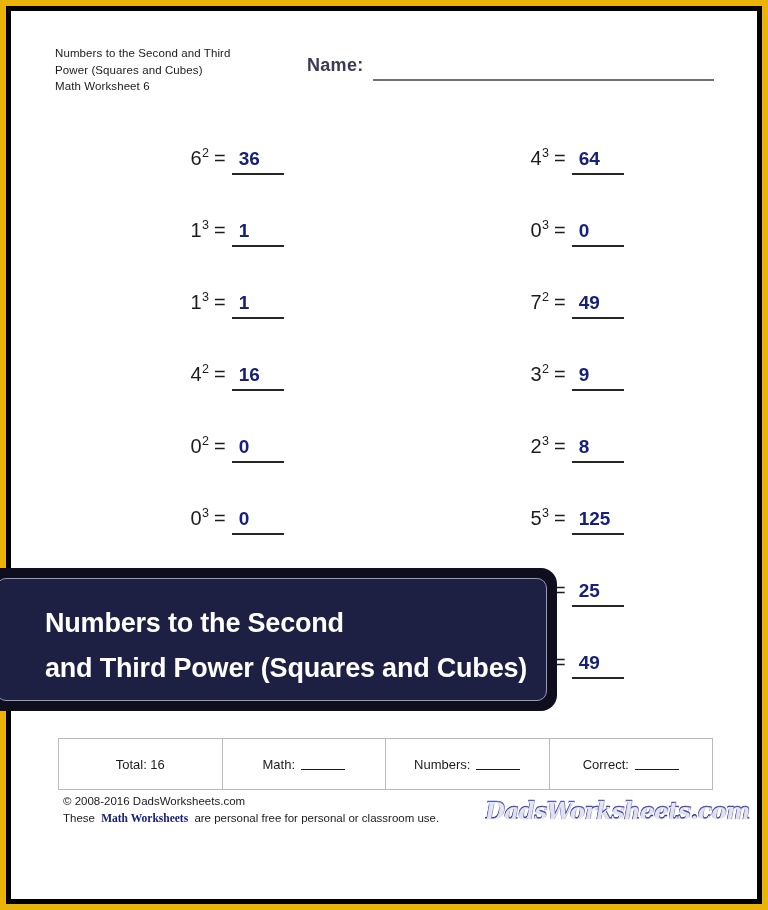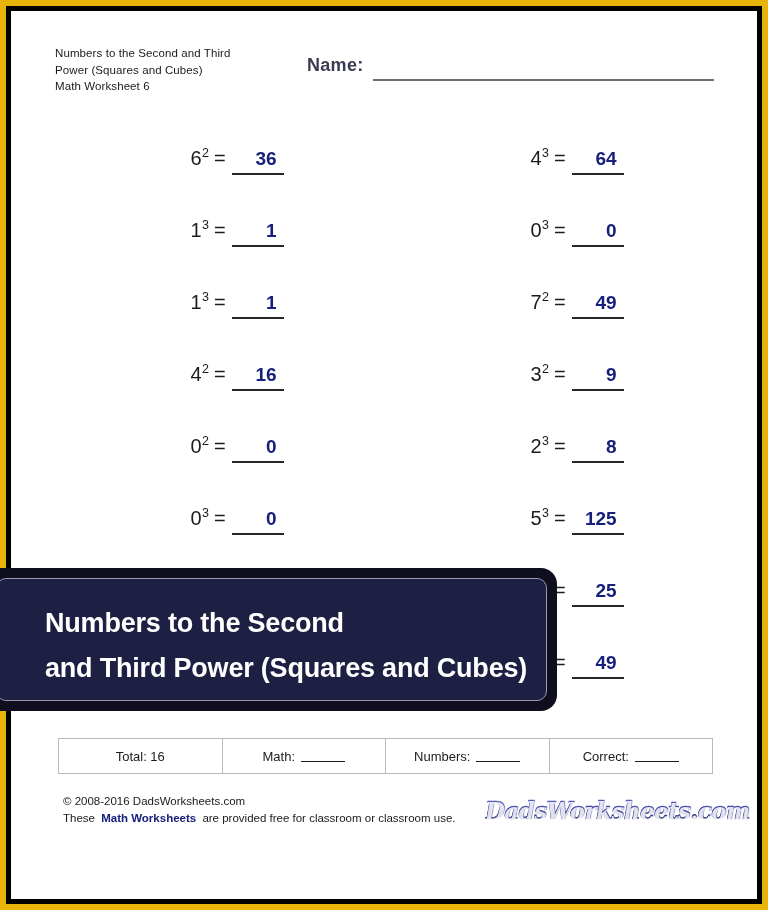--- a/index.html
+++ b/index.html
@@ -110,34 +110,34 @@
   }
   .prob-eq {
     font-size: 20px;
     color: #1b1b1b;
     padding: 0 6px 0 5px;
     line-height: 26px;
   }
   .prob-answer {
     min-width: 52px;
     padding: 0 7px 2px 7px;
-    text-align: right;
+    text-align: left;
     font-size: 19px;
     font-weight: bold;
     color: #17207a;
     border-bottom: 2px solid #262626;
     line-height: 24px;
     white-space: nowrap;
   }
 
   
   #summary-table {
     position: absolute;
     left: 47px; top: 727px;
-    width: 655px; height: 36px;
+    width: 655px; height: 52px;
     display: flex;
     border: 1px solid #b9b9b9;
     background: #ffffff;
   }
   .summary-cell {
     flex: 1 1 0;
     border-right: 1px solid #b9b9b9;
     display: flex;
     align-items: center;
     justify-content: center;
@@ -161,20 +161,21 @@
     font-size: 11.5px;
     line-height: 17px;
     color: #1b1b1b;
   }
   #footer-copyright { white-space: nowrap; }
   #footer-line2 { white-space: nowrap; }
   #footer-link {
     color: #17207a;
     font-weight: bold;
     padding: 0 3px;
+    font-family: Liberation Serif, serif;
   }
 
   #brand-logo {
     position: absolute;
     left: 474px; top: 783px;
     width: 222px; height: 32px;
     display: flex;
     align-items: center;
     justify-content: flex-start;
   }
@@ -346,21 +347,21 @@
         <span>Correct:</span>
         <span class="blank-rule"></span>
       </div>
     </div>
 
     <div id="footer">
       <div id="footer-copyright">© 2008-2016 DadsWorksheets.com</div>
       <div id="footer-line2">
         <span>These</span>
         <span id="footer-link">Math Worksheets</span>
-        <span>are provided free for classroom or classroom use.</span>
+        <span>are personal free for personal or classroom use.</span>
       </div>
     </div>
 
     <div id="brand-logo">
       <span id="brand-logo-text">DadsWorksheets.com</span>
     </div>
 
   </div>
 
   <div id="title-overlay">

